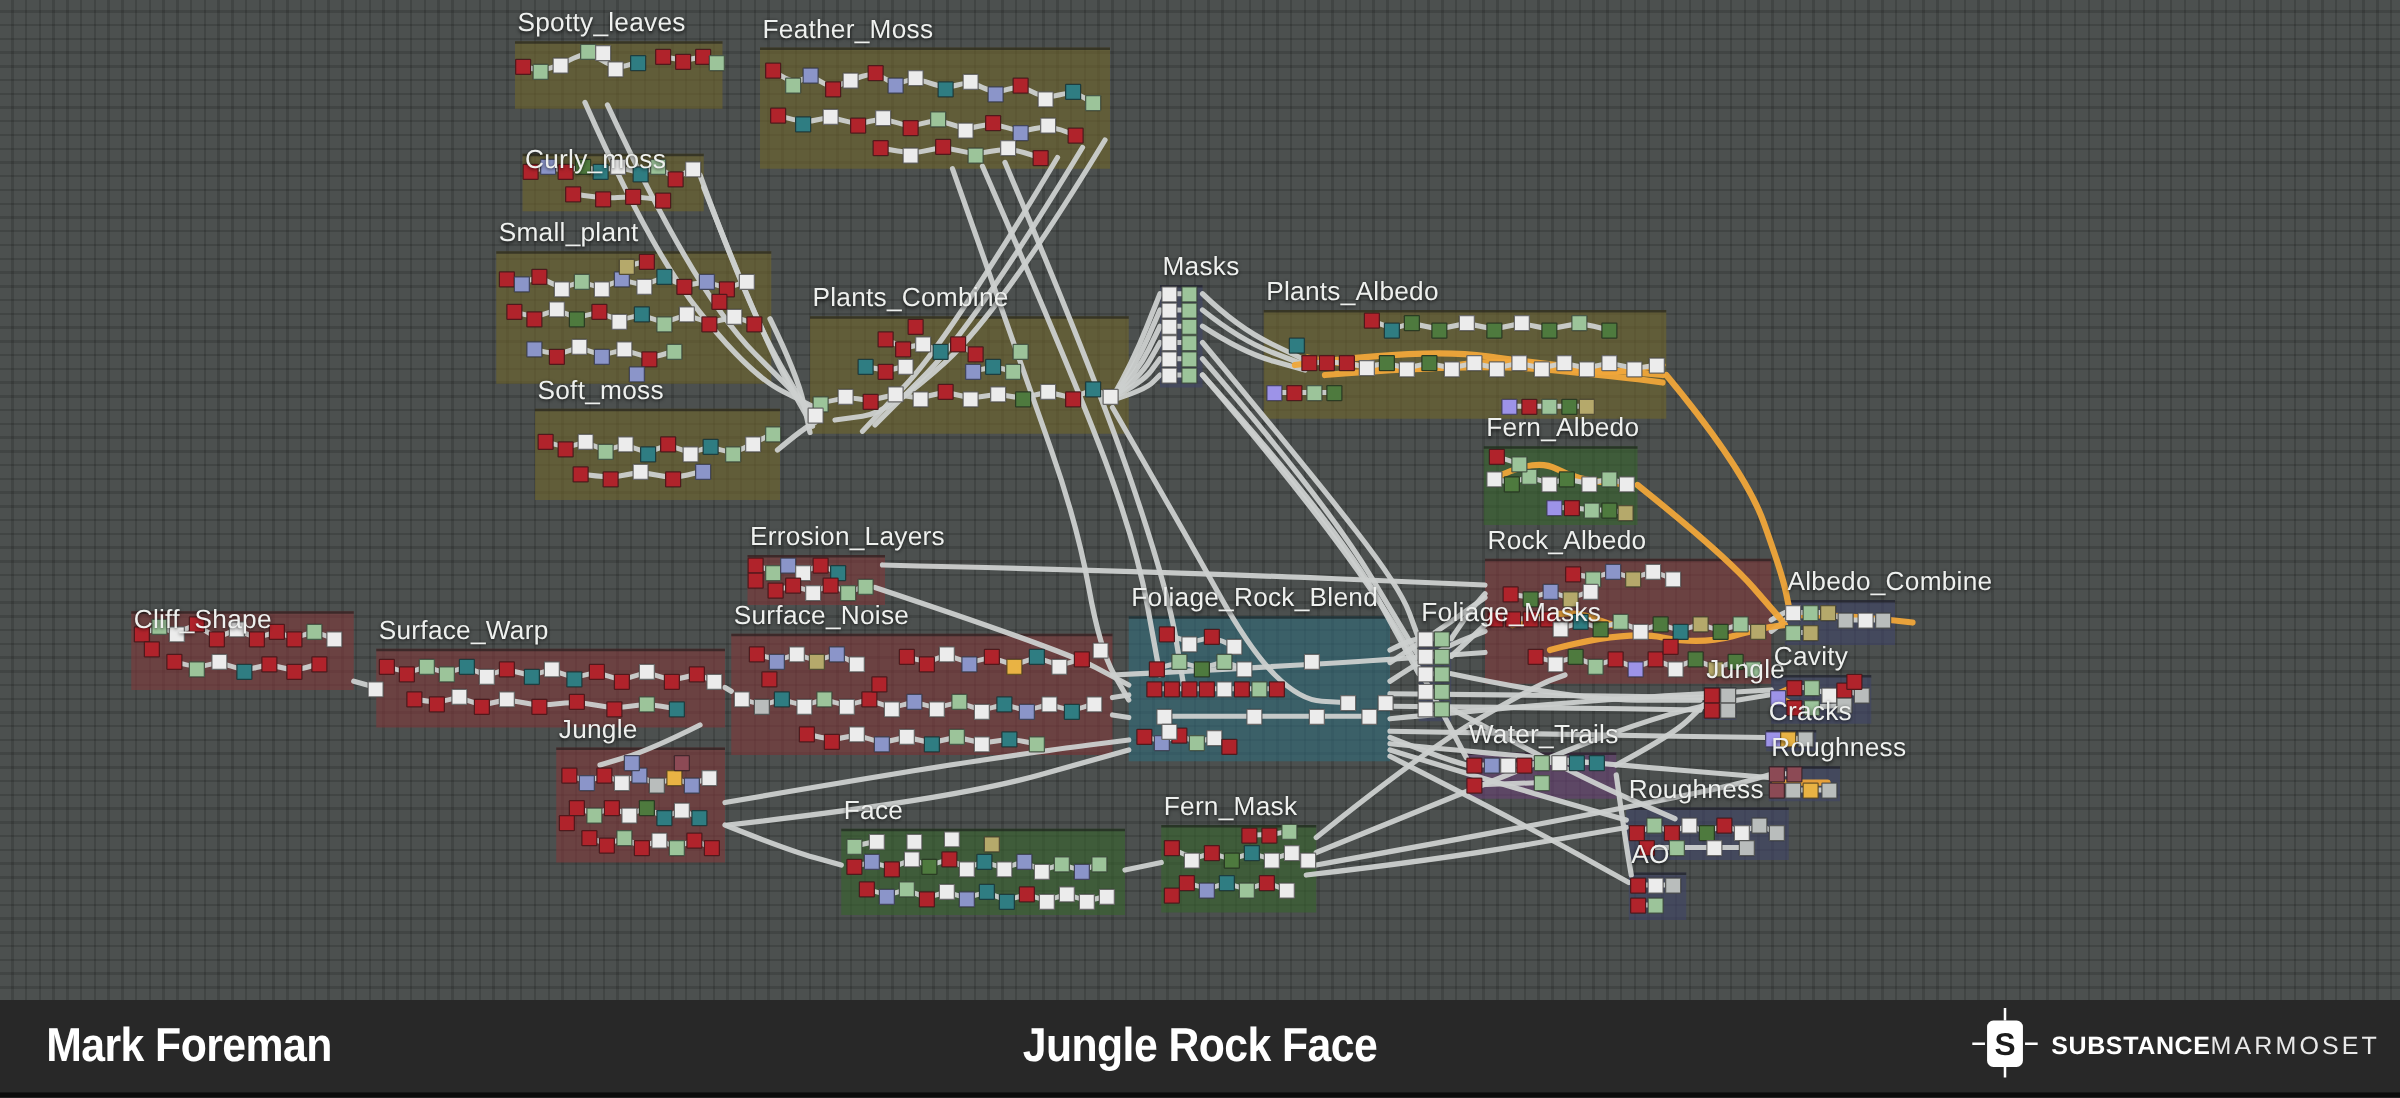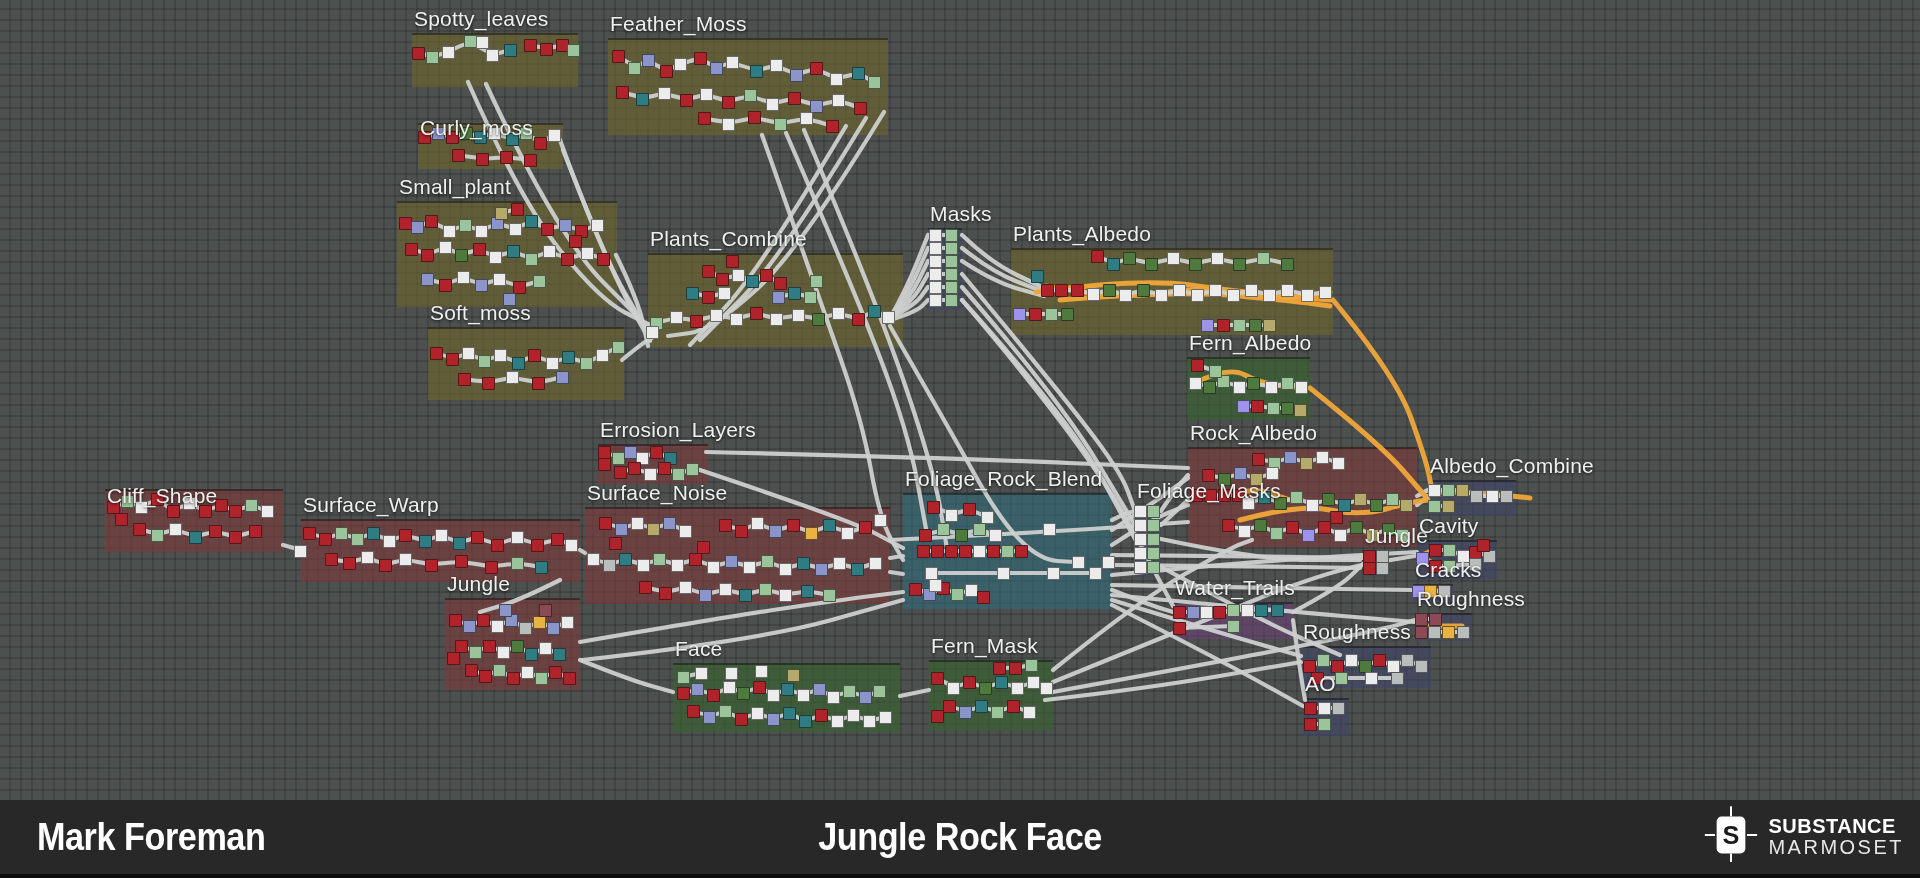--- a/index.html
+++ b/index.html
@@ -24,21 +24,21 @@
   .title{position:absolute;left:50%;top:50%;transform:translate(-50%,-50%) scaleX(0.9);
     font-size:38px;font-weight:700;letter-spacing:-0.5px;}
   .logos{position:absolute;right:16px;top:0;height:74px;display:flex;align-items:center;gap:18px;}
   .marmoset{display:flex;align-items:center;gap:10px;}
   .marmo-text{display:flex;flex-direction:column;line-height:1;}
   .marmo-line1{font-size:15px;font-weight:700;letter-spacing:3.5px;}
   .marmo-line2{font-size:21px;font-weight:700;letter-spacing:1.5px;margin-top:2px;}
   .marmo-tm{font-size:8px;vertical-align:super;}
   .marmo-two{font-size:48px;font-weight:700;margin-left:6px;line-height:0.9;}
   .substance{display:flex;align-items:center;gap:10px;}
-  .sub-text{display:flex;flex-direction:column;line-height:1.05;}
+  .sub-text{display:flex;flex-direction:row;line-height:1.05;}
   .sub-line1{font-size:20px;font-weight:700;letter-spacing:0.5px;}
   .sub-line2{font-size:20px;font-weight:400;letter-spacing:2.5px;color:#e8e8e8;}
 </style>
 </head>
 <body>
 
 <div class="page">
   <div class="stage">
     <div id="box-layer">
         <div class="gbox" style="left: 412px; top: 33px; width: 166px; height: 52px; background: rgba(112, 102, 44, 0.6);"></div>

